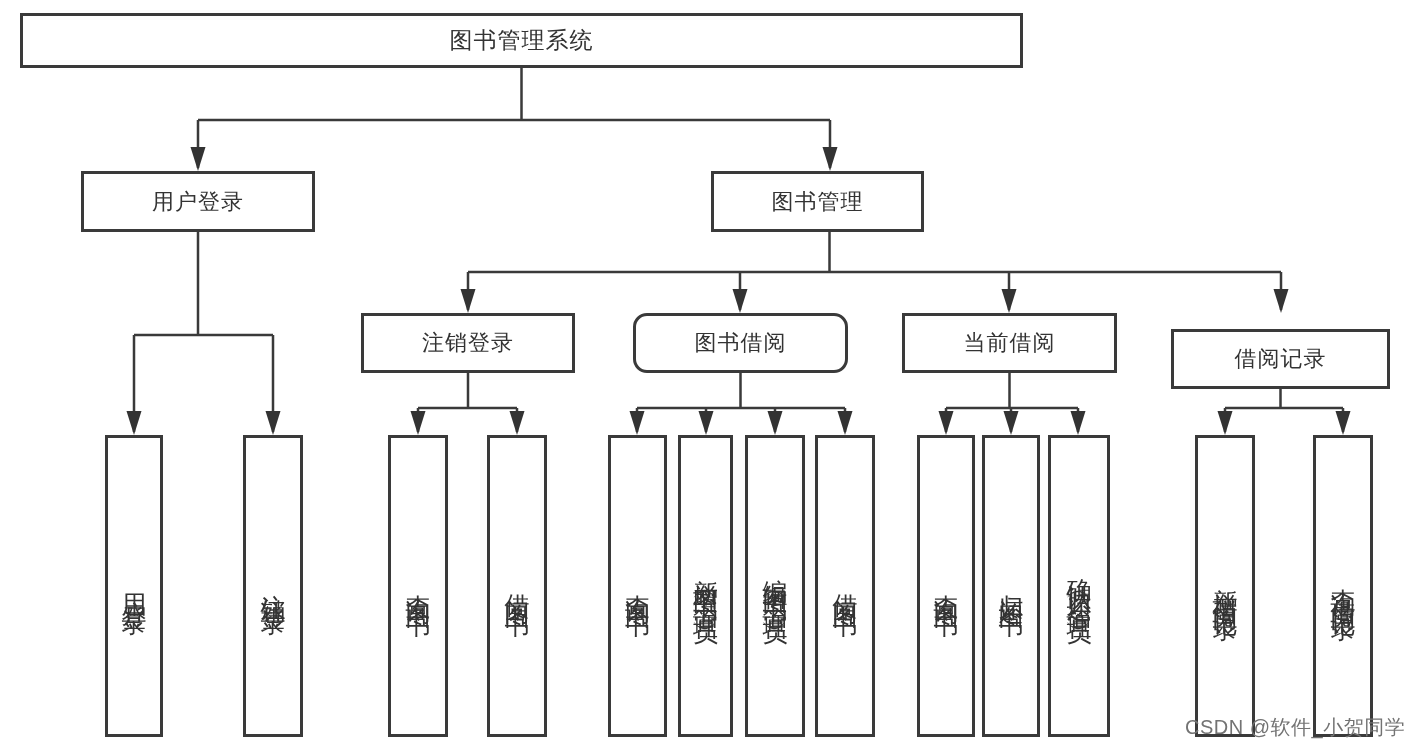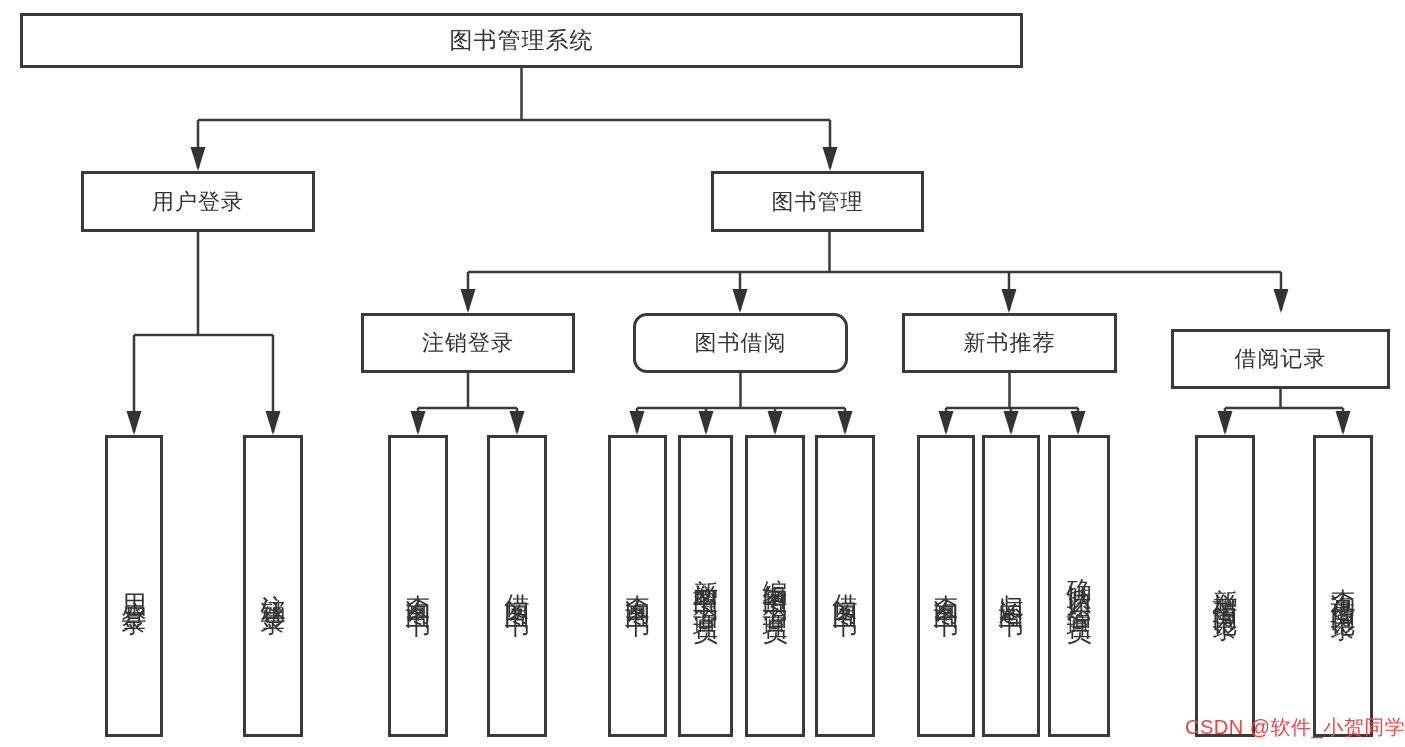--- a/index.html
+++ b/index.html
@@ -56,21 +56,21 @@
     letter-spacing: 6px;
     line-height: 1;
     top: 435px;
     height: 302px;
   }
   .watermark {
     position: absolute;
     left: 1185px;
     top: 714px;
     font-size: 20px;
-    color: #ef4444;
+    color: #737373;
     letter-spacing: 0.5px;
     white-space: nowrap;
   }
 </style>
 </head>
 <body>
 
 <div class="canvas">
 
   <svg class="connectors" viewBox="0 0 1405 747" xmlns="http://www.w3.org/2000/svg">
@@ -106,21 +106,21 @@
     </g>
   </svg>
 
   <div class="box hbox root-box" style="left:20px; top:13px; width:1003px; height:55px;">图书管理系统</div>
 
   <div class="box hbox" style="left:81px; top:171px; width:234px; height:61px;">用户登录</div>
   <div class="box hbox" style="left:711px; top:171px; width:213px; height:61px;">图书管理</div>
 
   <div class="box hbox" style="left:361px; top:313px; width:214px; height:60px;">注销登录</div>
   <div class="box hbox" style="left:633px; top:313px; width:215px; height:60px;border-radius:14px;">图书借阅</div>
-  <div class="box hbox" style="left:902px; top:313px; width:215px; height:60px;">新书推荐</div>
+  <div class="box hbox" style="left:902px; top:313px; width:215px; height:60px;">当前借阅</div>
   <div class="box hbox" style="left:1171px; top:313px; width:219px; height:60px;margin-top:16px;">借阅记录</div>
 
   <div class="box vbox" style="left:105px; width:58px;">用户登录</div>
   <div class="box vbox" style="left:243px; width:60px;">注销登录</div>
 
   <div class="box vbox" style="left:388px; width:60px;">查询图书</div>
   <div class="box vbox" style="left:487px; width:60px;">借阅图书</div>
 
   <div class="box vbox" style="left:608px; width:59px;">查询图书</div>
   <div class="box vbox" style="left:678px; width:55px;">新增图书（管理员）</div>

